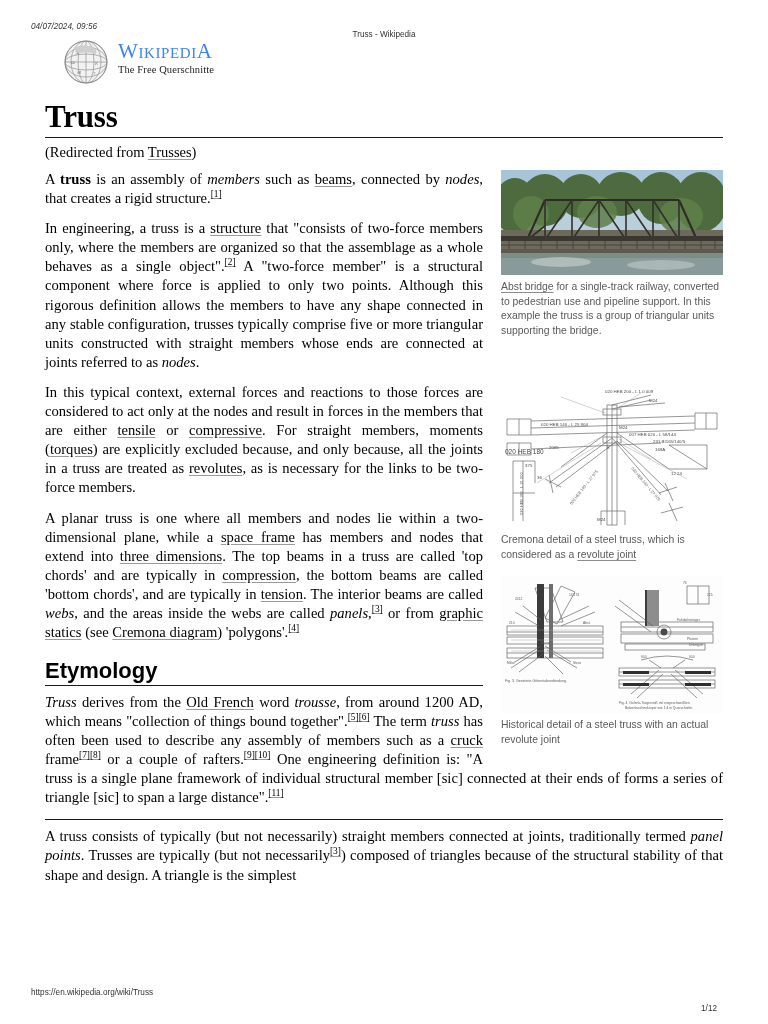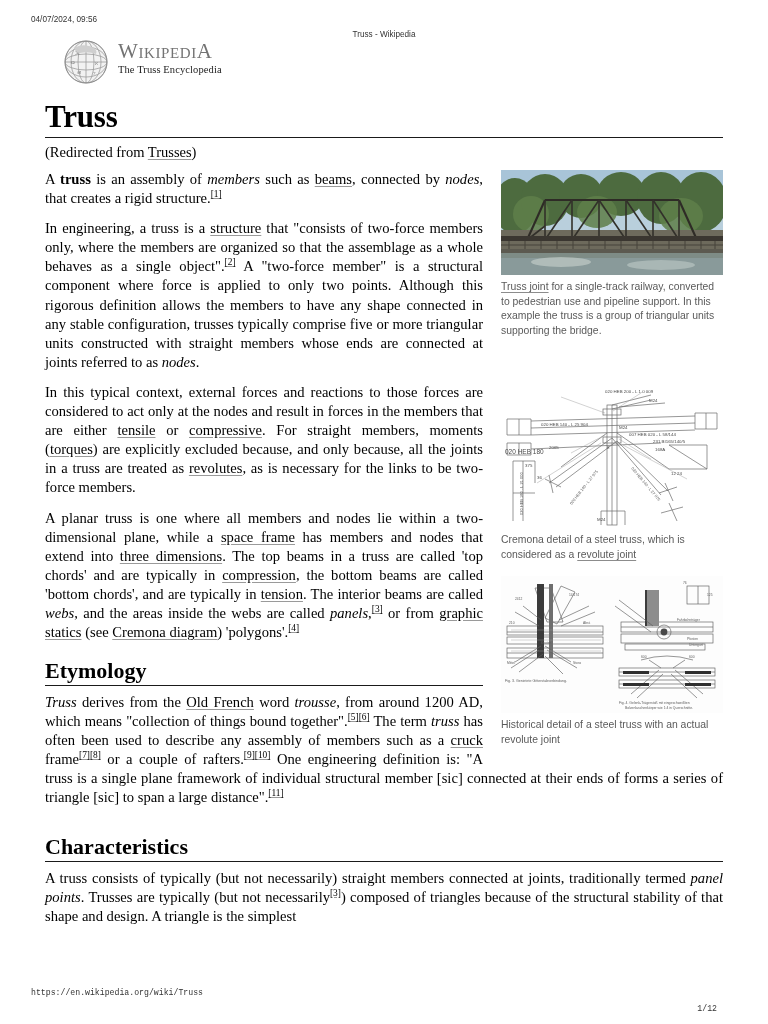--- a/index.html
+++ b/index.html
@@ -24,39 +24,40 @@
     left: 0;
     width: 768px;
     height: 14px;
     font-family: "Liberation Sans", sans-serif;
     font-size: 8.2px;
     color: #333333;
   }
   .print-header .ph-date {
     position: absolute;
     left: 31px;
-    top: 1px;
+    top: 8px;
     white-space: nowrap;
+    font-style: italic;
   }
   .print-header .ph-title {
     position: absolute;
     left: 0;
     top: 16px;
     width: 768px;
     text-align: center;
     white-space: nowrap;
   }
 
   .print-footer {
     position: absolute;
     bottom: 22px;
     left: 0;
     width: 748px;
     height: 14px;
-    font-family: Liberation Mono, monospace;
+    font-family: Liberation Sans, sans-serif;
     font-size: 8.2px;
     color: #333333;
   }
   .print-footer .pf-url {
     position: absolute;
     left: 31px;
     top: 0;
     white-space: nowrap;
   }
   .print-footer .pf-page {
@@ -89,21 +90,21 @@
   }
   .logo-text {
     position: absolute;
     left: 73px;
     top: 2px;
   }
   .logo-wordmark {
     font-family: "Liberation Serif", serif;
     font-size: 21px;
     letter-spacing: 0.6px;
-    color: #737373;
+    color: #3b82f6;
     line-height: 1.05;
   }
   .logo-wordmark .small-caps {
     font-size: 15px;
   }
   .logo-tagline {
     font-family: "Liberation Serif", serif;
     font-size: 10.5px;
     color: #222222;
     margin-top: 2px;
@@ -126,21 +127,21 @@
     margin: 2px 0 5px 0;
     height: 0;
   }
   .redirect-note {
     font-size: 14.5px;
     margin: 0 0 9px 0;
     line-height: 1.25;
   }
 
   h2.section-title {
-    font-family: Liberation Serif, serif;
+    font-family: Liberation Sans, sans-serif;
     font-size: 22px;
     font-weight: bold;
     margin: 16px 0 1px 0;
     padding: 0;
     line-height: 1.15;
   }
   .section-rule {
     border: 0;
     border-top: 1.4px solid #1a1a1a;
     margin: 1px 0 7px 0;
@@ -237,21 +238,21 @@
           <text x="33" y="27">א</text>
           <text x="15" y="36">अ</text>
           <text x="31" y="37">7</text>
         </g>
         <path d="M12 10 Q20 5 30 9 Q36 12 34 16 Q26 13 18 15 Q13 14 12 10 Z" fill="#cfcfcf" clip-path="url(#globeclip)"></path>
         <circle cx="24" cy="24" r="21" fill="none" stroke="#8d8d8d" stroke-width="1"></circle>
       </svg>
     </span>
     <span class="logo-text">
       <span class="logo-wordmark"><span>W</span><span class="small-caps">IKIPEDI</span><span>A</span></span>
-      <div class="logo-tagline">The Truss Encyclopedia</div>
+      <div class="logo-tagline">The Free Querschnitte</div>
     </span>
   </div>
 
   <h1 class="article-title">Truss</h1>
   <hr class="title-rule">
   <p class="redirect-note"><span>(Redirected from </span><a class="lnk">Trusses</a><span>)</span></p>
 
   <div class="figure fig1">
     <div class="fig-img">
       <svg width="222" height="105" viewBox="0 0 222 105" preserveAspectRatio="none" aria-hidden="true">
@@ -311,21 +312,21 @@
           <line x1="168" y1="71" x2="168" y2="80"></line>
             <line x1="184" y1="71" x2="184" y2="80"></line>
           <line x1="200" y1="71" x2="200" y2="80"></line>
             <line x1="214" y1="71" x2="214" y2="80"></line>
         </g>
         <rect x="0" y="79" width="222" height="4" fill="#5c5a50"></rect>
         <ellipse cx="60" cy="92" rx="30" ry="5" fill="#c9d4cf" opacity="0.6"></ellipse>
         <ellipse cx="160" cy="95" rx="34" ry="5" fill="#c9d4cf" opacity="0.5"></ellipse>
       </svg>
     </div>
-    <div class="fig-caption"><a class="lnk">Truss joint</a><span> for a single-track railway, converted to pedestrian use and pipeline support. In this example the truss is a group of triangular units supporting the bridge.</span></div>
+    <div class="fig-caption"><a class="lnk">Abst bridge</a><span> for a single-track railway, converted to pedestrian use and pipeline support. In this example the truss is a group of triangular units supporting the bridge.</span></div>
   </div>
 
   <p class="body"><span>A </span><b class="bd">truss</b><span> is an assembly of </span><i class="it">members</i><span> such as </span><a class="lnk">beams</a><span>, connected by </span><i class="it">nodes</i><span>, that creates a rigid structure.</span><sup class="ref">[1]</sup></p>
 
   <p class="body"><span>In engineering, a truss is a </span><a class="lnk">structure</a><span> that "consists of two-force members only, where the members are organized so that the assemblage as a whole behaves as a single object".</span><sup class="ref">[2]</sup><span> A "two-force member" is a structural component where force is applied to only two points. Although this rigorous definition allows the members to have any shape connected in any stable configuration, trusses typically comprise five or more triangular units constructed with straight members whose ends are connected at joints referred to as </span><i class="it">nodes</i><span>.</span></p>
 
   <div class="figure fig2">
     <div class="fig-img">
       <svg width="222" height="145" viewBox="0 0 222 145" preserveAspectRatio="none" aria-hidden="true">
         <rect x="0" y="0" width="222" height="145" fill="#ffffff"></rect>
@@ -497,21 +498,20 @@
 
   <p class="body"><span>A planar truss is one where all members and nodes lie within a two-dimensional plane, while a </span><a class="lnk">space frame</a><span> has members and nodes that extend into </span><a class="lnk">three dimensions</a><span>. The top beams in a truss are called 'top chords' and are typically in </span><a class="lnk">compression</a><span>, the bottom beams are called 'bottom chords', and are typically in </span><a class="lnk">tension</a><span>. The interior beams are called </span><i class="it">webs</i><span>, and the areas inside the webs are called </span><i class="it">panels</i><span>,</span><sup class="ref">[3]</sup><span> or from </span><a class="lnk">graphic statics</a><span> (see </span><a class="lnk">Cremona diagram</a><span>) 'polygons'.</span><sup class="ref">[4]</sup></p>
 
   <h2 class="section-title">Etymology</h2>
   <hr class="section-rule">
 
   <p class="body"><i class="it">Truss</i><span> derives from the </span><a class="lnk">Old French</a><span> word </span><i class="it">trousse</i><span>, from around 1200 AD, which means "collection of things bound together".</span><sup class="ref">[5]</sup><sup class="ref">[6]</sup><span> The term </span><i class="it">truss</i><span> has often been used to describe any assembly of members such as a </span><a class="lnk">cruck</a><span> frame</span><sup class="ref">[7]</sup><sup class="ref">[8]</sup><span> or a couple of rafters.</span><sup class="ref">[9]</sup><sup class="ref">[10]</sup><span> One engineering definition is: "A truss is a single plane framework of individual structural member [sic] connected at their ends of forms a series of triangle [sic] to span a large distance".</span><sup class="ref">[11]</sup></p>
 
   <div class="clearer"></div>
 
-  <h2 class="section-title">Characteristics</h2>
   <hr class="section-rule">
 
   <p class="body"><span>A truss consists of typically (but not necessarily) straight members connected at joints, traditionally termed </span><i class="it">panel points</i><span>. Trusses are typically (but not necessarily</span><sup class="ref">[3]</sup><span>) composed of triangles because of the structural stability of that shape and design. A triangle is the simplest</span></p>
 
 </div>
 
 <div class="print-footer">
   <span class="pf-url">https://en.wikipedia.org/wiki/Truss</span>
   <span class="pf-page">1/12</span>
 </div>

